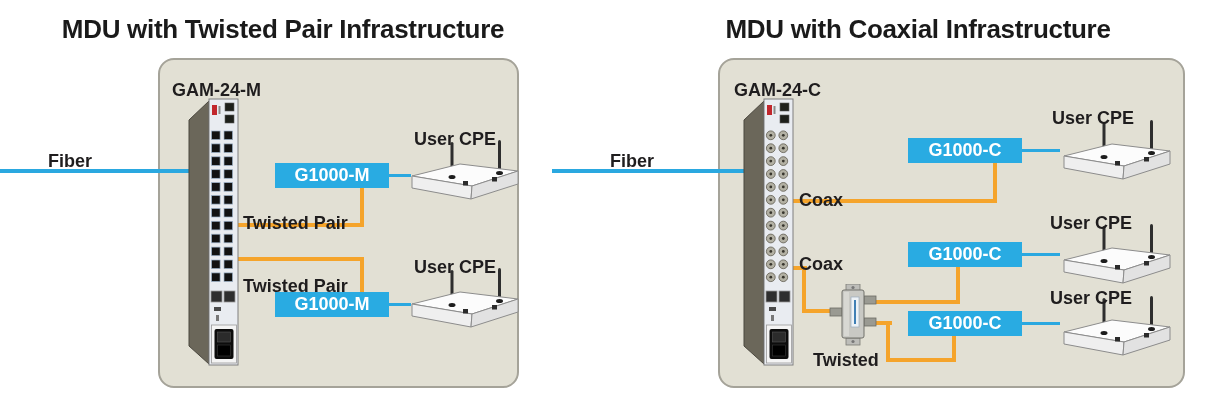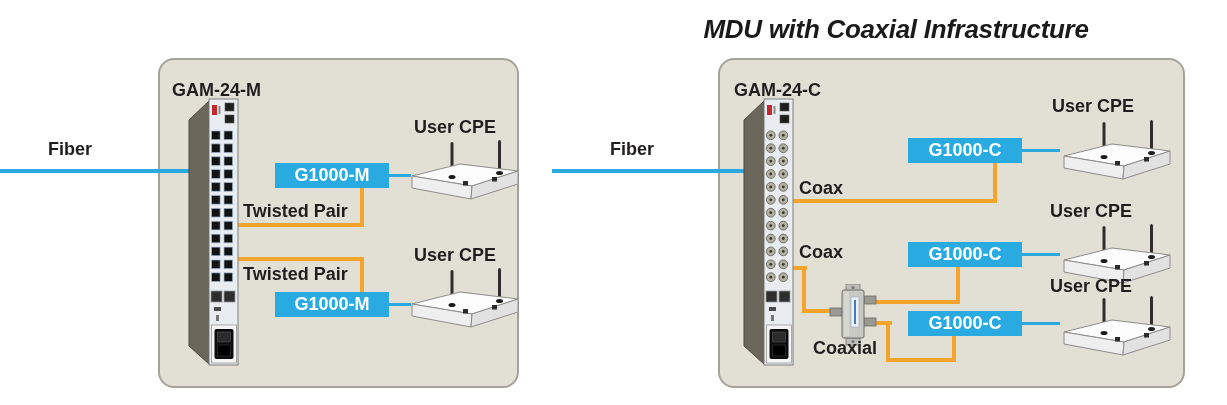--- a/index.html
+++ b/index.html
@@ -10,21 +10,21 @@
   .title{
     position:absolute;width:466px;text-align:center;
     font-size:26px;font-weight:bold;letter-spacing:-0.3px;color:#1A1A1A;z-index:4;
   }
   .panel{
     position:absolute;width:361px;height:330px;background:#E2E0D4;
     border:2px solid #A5A399;border-radius:16px;box-sizing:border-box;z-index:0;
   }
   .panel.wide{width:467px;}
   .dev-label{position:absolute;font-size:18px;font-weight:bold;z-index:4;margin-top:18px;}
-  .side-label{position:absolute;font-size:18px;font-weight:bold;z-index:4;}
+  .side-label{position:absolute;font-size:18px;font-weight:bold;z-index:4;margin-top:12px;}
   .converter{
     position:absolute;width:114px;height:25px;background:#29ABE2;color:#FFFFFF;
     display:flex;align-items:center;justify-content:center;
     font-size:18px;font-weight:bold;z-index:2;
   }
   .hline,.vline{position:absolute;z-index:1;}
   .orange{background:#F5A42B;}
   .blue{background:#2AA8E0;}
   .dev-svg,.router-svg,.splitter-svg{position:absolute;z-index:2;}
   .defs-store{position:absolute;width:0;height:0;overflow:hidden;}
@@ -69,20 +69,21 @@
         <polygon points="6,36 66,46 65,59 6,48" fill="#EFEFEF" stroke="#8C8C8C" stroke-width="1" stroke-linejoin="round"></polygon>
         <polygon points="66,46 112,31 112,44 65,59" fill="#E2E2E2" stroke="#8C8C8C" stroke-width="1" stroke-linejoin="round"></polygon>
         <ellipse cx="46" cy="37" rx="3.5" ry="2" fill="#1D1D1D"></ellipse>
         <ellipse cx="93.5" cy="33" rx="3.5" ry="2" fill="#1D1D1D"></ellipse>
         <rect x="57" y="41" width="5" height="4.5" fill="#2B2B2B"></rect>
         <rect x="86" y="37" width="5" height="4.5" fill="#2B2B2B"></rect>
       </g>
     </defs>
   </svg>
 
+  <div class="title" style="left:50px;top:14px;">MDU with Twisted Pair Infrastructure</div>
   <div class="panel" style="left:158px;top:58px;"></div>
   <div class="dev-label" style="left:172px;top:62px;">GAM-24-M</div>
 
   <div class="hline blue" style="left:0;top:169px;width:212px;height:4px;"></div>
   <div class="side-label" style="left:48px;top:139px;">Fiber</div>
 
   <svg class="dev-svg" style="left:188px;top:95px;" width="52" height="276" viewBox="0 0 52 276">
     <use href="#dev-chassis"></use>
     <use href="#tp-port-row" transform="translate(0,36)"></use>
       <use href="#tp-port-row" transform="translate(0,48.9)"></use>
@@ -111,21 +112,21 @@
   <div class="hline orange" style="left:238px;top:257px;width:126px;height:4px;"></div>
   <div class="vline orange" style="left:360px;top:257px;width:4px;height:35px;"></div>
   <div class="side-label" style="left:243px;top:264px;">Twisted Pair</div>
   <div class="converter" style="left:275px;top:292px;">G1000-M</div>
   <div class="hline blue" style="left:383px;top:303px;width:28px;height:3px;"></div>
   <div class="side-label" style="left:414px;top:245px;">User CPE</div>
   <svg class="router-svg" style="left:406px;top:268px;" width="116" height="64" viewBox="0 0 116 64">
       <use href="#cpe-router"></use>
     </svg>
 
-  <div class="title" style="left:663px;top:14px;font-style:italic;">MDU with Coaxial Infrastructure</div>
+  <div class="title" style="left:685px;top:14px;">MDU with Coaxial Infrastructure</div>
   <div class="panel wide" style="left:718px;top:58px;"></div>
   <div class="dev-label" style="left:734px;top:62px;text-align:right;">GAM-24-C</div>
 
   <div class="hline blue" style="left:552px;top:169px;width:215px;height:4px;"></div>
   <div class="side-label" style="left:610px;top:139px;">Fiber</div>
 
   <svg class="dev-svg" style="left:743px;top:95px;" width="52" height="276" viewBox="0 0 52 276">
     <use href="#dev-chassis"></use>
     <use href="#cx-port-row" transform="translate(0,36)"></use>
       <use href="#cx-port-row" transform="translate(0,48.9)"></use>
@@ -162,21 +163,21 @@
     <rect x="20" y="54" width="14" height="7" fill="#BDBDB9" stroke="#7A7A74" stroke-width="0.8"></rect>
     <circle cx="27" cy="57.5" r="1.6" fill="#777777"></circle>
     <rect x="4" y="24" width="12" height="8" fill="#9A9A92" stroke="#6B6B64" stroke-width="0.8"></rect>
     <rect x="38" y="12" width="12" height="8" fill="#9A9A92" stroke="#6B6B64" stroke-width="0.8"></rect>
     <rect x="38" y="34" width="12" height="8" fill="#9A9A92" stroke="#6B6B64" stroke-width="0.8"></rect>
     <rect x="16" y="6" width="22" height="48" rx="2" fill="#C9C9C4" stroke="#70706A" stroke-width="1"></rect>
     <rect x="18" y="8" width="5" height="44" fill="#D8D8D3"></rect>
     <rect x="25" y="13" width="8" height="30" fill="#EDF2F6" stroke="#9AABBC" stroke-width="0.7"></rect>
     <rect x="28" y="16" width="2" height="24" fill="#3F7FB5"></rect>
   </svg>
-  <div class="side-label" style="left:813px;top:338px;">Coaxial</div>
+  <div class="side-label" style="left:813px;top:338px;">Twisted</div>
 
   <div class="hline orange" style="left:876px;top:300px;width:84px;height:4px;"></div>
   <div class="vline orange" style="left:956px;top:267px;width:4px;height:37px;"></div>
   <div class="converter" style="left:908px;top:242px;">G1000-C</div>
   <div class="hline blue" style="left:1018px;top:253px;width:42px;height:3px;"></div>
   <div class="side-label" style="left:1050px;top:201px;">User CPE</div>
   <svg class="router-svg" style="left:1058px;top:224px;" width="116" height="64" viewBox="0 0 116 64">
       <use href="#cpe-router"></use>
     </svg>
 

